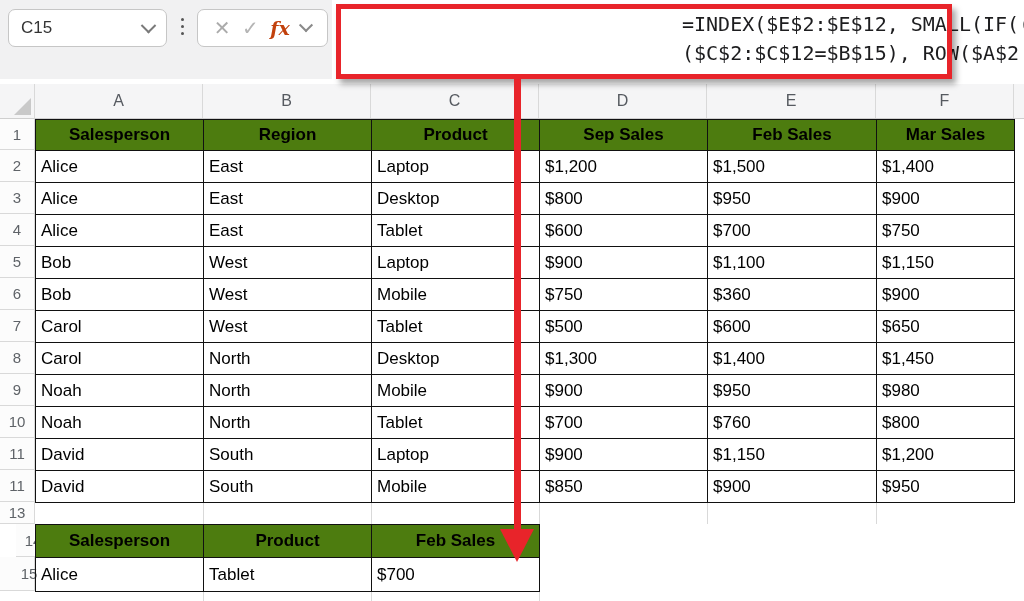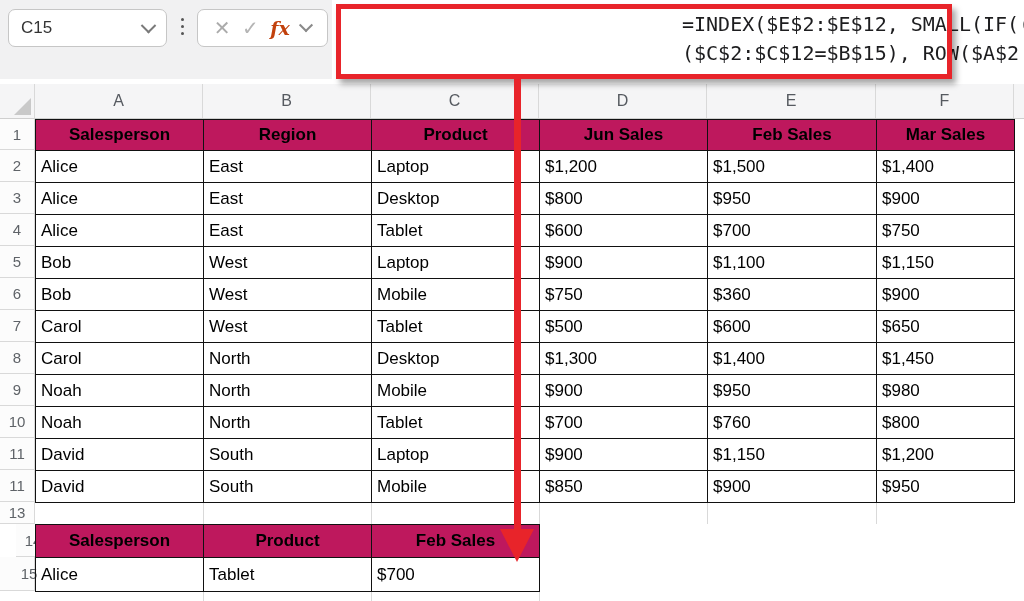--- a/index.html
+++ b/index.html
@@ -31,21 +31,21 @@
   .colband{position:absolute;left:0;top:84px;width:1024px;height:35px;background:#f5f5f6;border-bottom:1px solid #cfcfcf;box-sizing:border-box;}
   .colcell{position:absolute;top:0;height:34px;display:flex;align-items:center;justify-content:center;font-size:16px;color:#565a60;border-right:1px solid #d9d9d9;box-sizing:border-box;}
   .corner{position:absolute;left:0;top:84px;width:35px;height:35px;border-right:1px solid #d9d9d9;border-bottom:1px solid #cfcfcf;box-sizing:border-box;background:#f5f5f6;}
   .corner-tri{position:absolute;right:3px;bottom:3px;width:0;height:0;border-left:17px solid transparent;border-bottom:17px solid #c9c9c9;}
   .rowhdr{position:absolute;left:0;top:119px;width:35px;}
   .rowcell{width:35px;display:flex;align-items:center;justify-content:center;font-size:15px;color:#5f6368;border-bottom:1px solid #d9d9d9;border-right:1px solid #d9d9d9;box-sizing:border-box;background:#fcfcfc;}
 
   
   table.xl{position:absolute;border-collapse:collapse;table-layout:fixed;}
   table.xl td{border:1.5px solid #111;font-size:17px;color:#000;padding:0 5px;overflow:hidden;white-space:nowrap;box-sizing:border-box;}
-  td.hd{background:#be185d;font-weight:bold;text-align:center;}
+  td.hd{background:#4d7c0f;font-weight:bold;text-align:center;}
   td.L{text-align:left;}
   td.R{text-align:left;}
   .faint{position:absolute;width:1px;background:#d9d9d9;}
 </style>
 </head>
 <body>
 
 <div id="stage">
 
   <div class="topbar">
@@ -116,21 +116,21 @@
         <col style="width:168px">
         <col style="width:168px">
         <col style="width:169px">
         <col style="width:138px">
       </colgroup>
     <tbody>
         <tr style="height:31px;">
       <td class="hd">Salesperson</td>
       <td class="hd">Region</td>
       <td class="hd">Product</td>
-      <td class="hd">Jun Sales</td>
+      <td class="hd">Sep Sales</td>
       <td class="hd">Feb Sales</td>
       <td class="hd">Mar Sales</td>
     </tr>
     <tr style="height:32px;">
       <td class="L">Alice</td>
       <td class="L">East</td>
       <td class="L">Laptop</td>
       <td class="R">$1,200</td>
       <td class="R">$1,500</td>
       <td class="R">$1,400</td>

